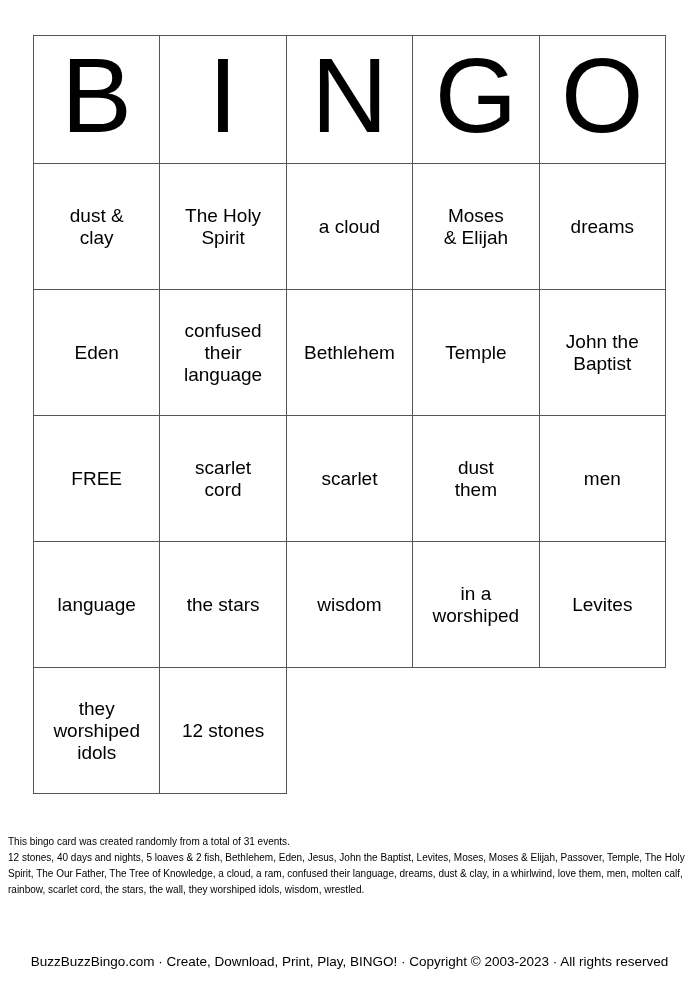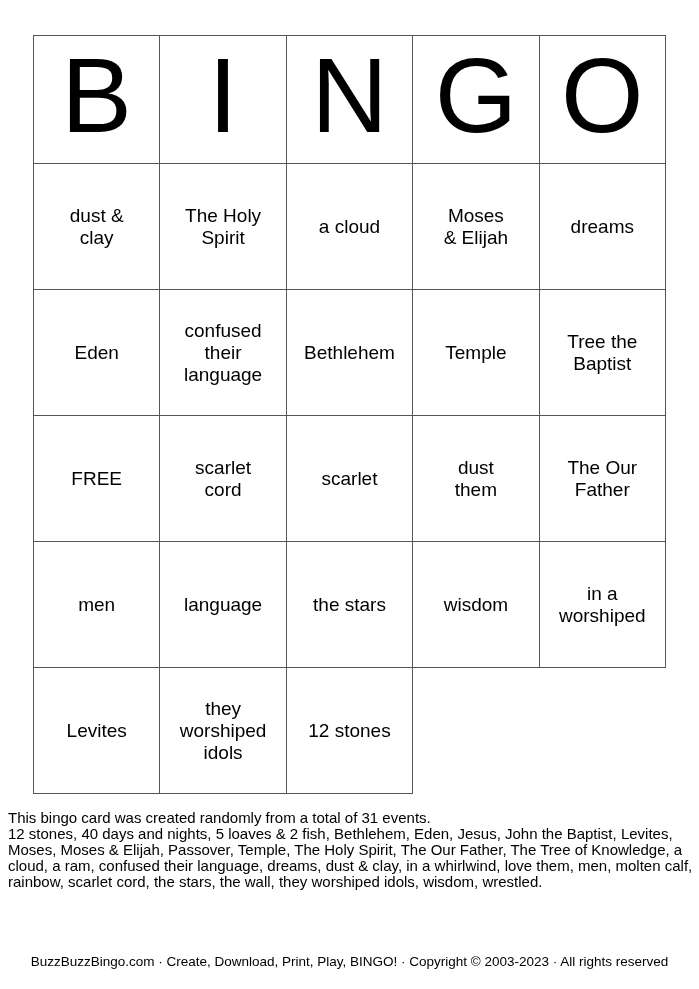--- a/index.html
+++ b/index.html
@@ -31,22 +31,22 @@
     font-size:106px;line-height:1;padding-bottom:10px;
     letter-spacing:0;
   }
   .cell{
     font-size:19px;line-height:22px;
     white-space:pre-line;
     padding:4px;
   }
 
   .footnote{
-    position:absolute;left:8px;top:810px;width:688px;
-    font-size:15px;line-height:16px;text-align:left;
+    position:absolute;left:8px;top:834px;width:688px;
+    font-size:10px;line-height:16px;text-align:left;
   }
   .sitefooter{
     position:absolute;left:0;top:953px;width:699px;
     font-size:13.5px;line-height:18px;text-align:center;
   }
 </style>
 </head>
 <body>
 
 <div class="page">
@@ -67,31 +67,29 @@
 &amp; Elijah</div>
 
     <div class="cell">dreams</div>
     <div class="cell">Eden</div>
     <div class="cell">confused
 their
 language</div>
     <div class="cell">Bethlehem</div>
 
     <div class="cell">Temple</div>
-    <div class="cell">Tree the
+    <div class="cell">John the
 Baptist</div>
     <div class="cell">FREE</div>
     <div class="cell">scarlet
 cord</div>
     <div class="cell">scarlet</div>
 
     <div class="cell">dust
 them</div>
-    <div class="cell">The Our
-Father</div>
     <div class="cell">men</div>
     <div class="cell">language</div>
     <div class="cell">the stars</div>
 
     <div class="cell">wisdom</div>
     <div class="cell">in a
 worshiped</div>
     <div class="cell">Levites</div>
     <div class="cell">they
 worshiped

